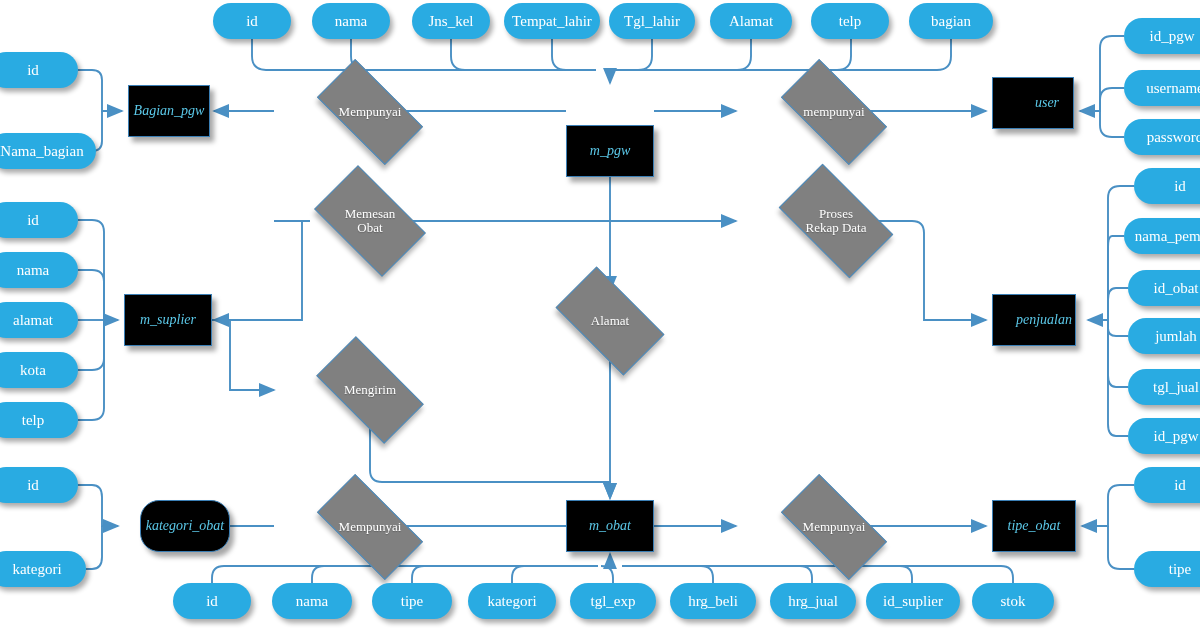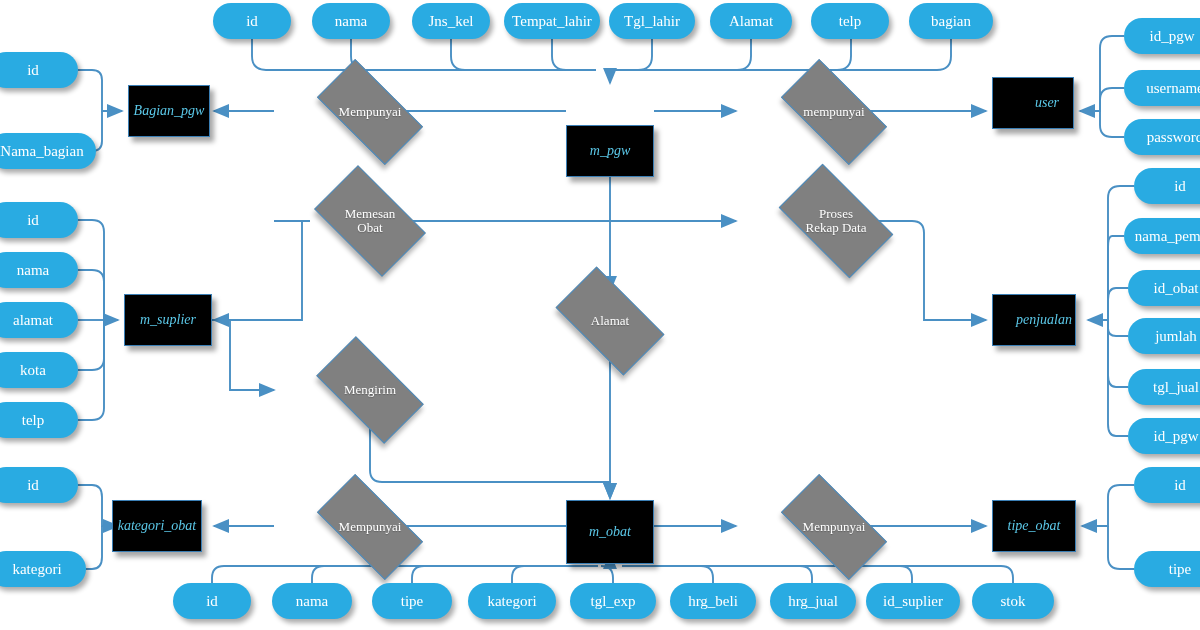--- a/index.html
+++ b/index.html
@@ -147,22 +147,22 @@
       <path d="M610,566 L610,554" marker-end="url(#ah)"></path>
     </g>
   </svg>
 
   <div id="nodes">
       <div class="node entity" style="left: 128px; top: 85px; width: 82px; height: 52px;">Bagian_pgw</div>
       <div class="node entity" style="left: 566px; top: 85px; width: 88px; height: 52px; margin-top: 40px;">m_pgw</div>
       <div class="node entity" style="left: 992px; top: 77px; width: 82px; height: 52px; padding-left: 28px;">user</div>
       <div class="node entity" style="left: 124px; top: 294px; width: 88px; height: 52px;">m_suplier</div>
       <div class="node entity" style="left: 992px; top: 294px; width: 84px; height: 52px; padding-left: 20px;">penjualan</div>
-      <div class="node entity" style="left: 112px; top: 500px; width: 90px; height: 52px;">kategori_obat</div>
-      <div class="node entity" style="left: 566px; top: 500px; width: 88px; height: 64px;">m_obat</div>
+      <div class="node entity" style="left: 140px; top: 500px; width: 90px; height: 52px; border-radius: 19px;">kategori_obat</div>
+      <div class="node entity" style="left: 566px; top: 500px; width: 88px; height: 52px;">m_obat</div>
       <div class="node entity" style="left: 992px; top: 500px; width: 84px; height: 52px; text-align: right;">tipe_obat</div>
       <div class="node rel" style="left: 322px; top: 85px; width: 96px; height: 54px;">
         <div class="dia"></div>
         <div class="lbl">Mempunyai</div>
       </div>
       <div class="node rel" style="left: 786px; top: 85px; width: 96px; height: 54px;">
         <div class="dia"></div>
         <div class="lbl">mempunyai</div>
       </div>
       <div class="node rel" style="left: 322px; top: 190px; width: 96px; height: 62px;">

